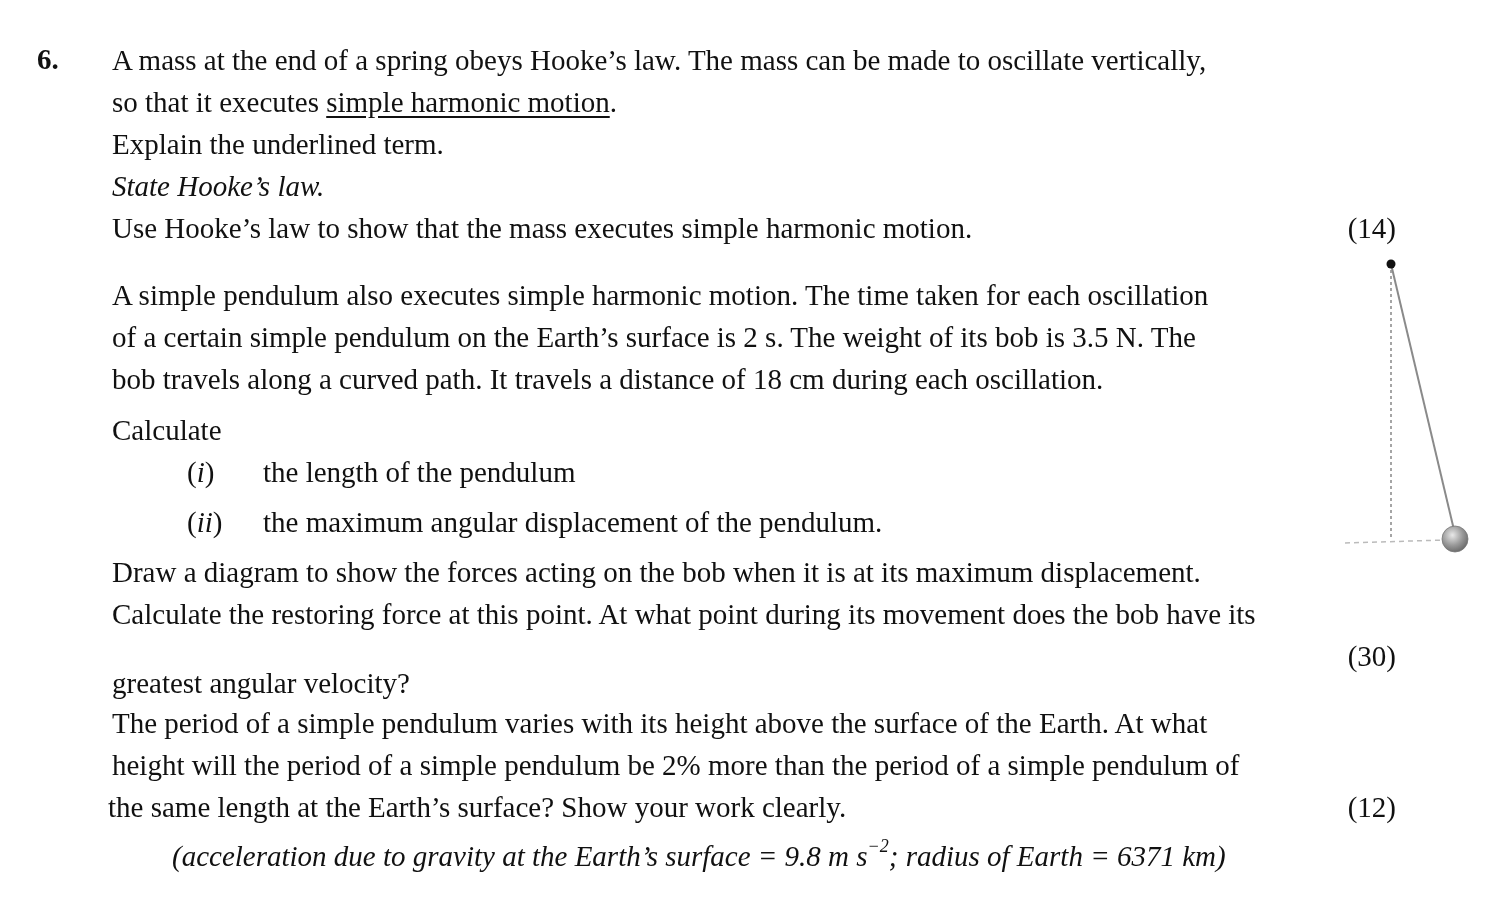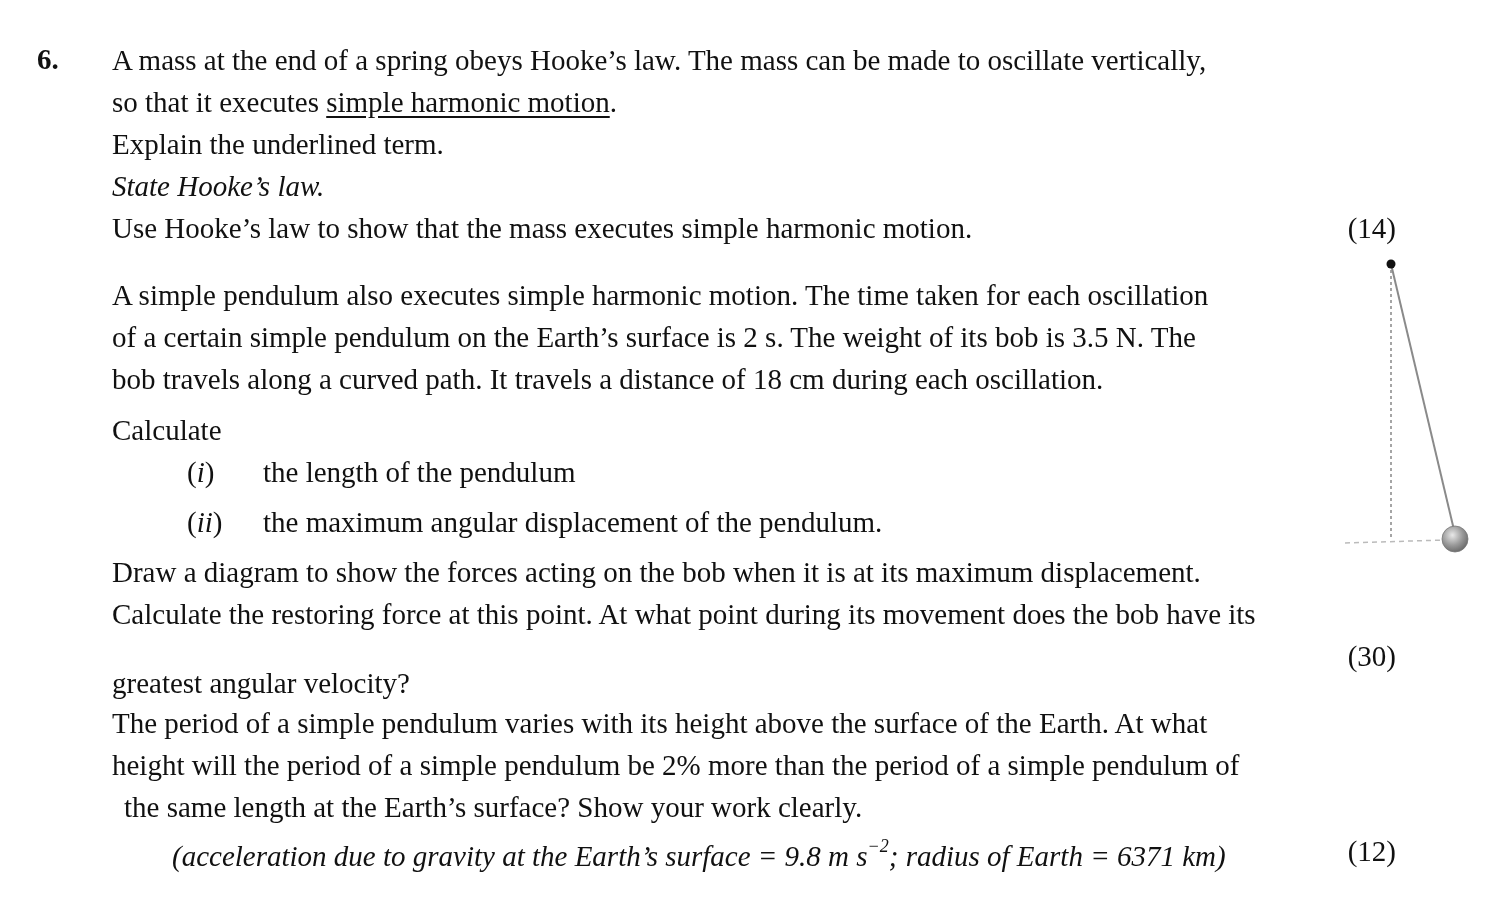--- a/index.html
+++ b/index.html
@@ -54,16 +54,16 @@
   </defs>
   <line x1="51" y1="14" x2="51" y2="290" stroke="#888" stroke-width="1.5" stroke-dasharray="3,3"></line>
   <line x1="5" y1="293" x2="105" y2="290" stroke="#bbb" stroke-width="1.5" stroke-dasharray="5,4"></line>
   <line x1="51" y1="14" x2="114" y2="280" stroke="#8a8a8a" stroke-width="2"></line>
   <circle cx="51" cy="14" r="4.5" fill="#111"></circle>
   <circle cx="115" cy="289" r="13" fill="url(#bobg)" stroke="#777" stroke-width="0.8"></circle>
 </svg>
 
 <div class="line" style="left:112px;top:706px;">The period of a simple pendulum varies with its height above the surface of the Earth. At what</div>
 <div class="line" style="left:112px;top:748px;">height will the period of a simple pendulum be 2% more than the period of a simple pendulum of</div>
-<div class="line" style="left:124px;top:790px;">the same length at the Earth’s surface? Show your work clearly.</div>
-<div class="mark" style="top:790px;margin-top:44px;">(12)</div>
+<div class="line" style="left:108px;top:790px;">the same length at the Earth’s surface? Show your work clearly.</div>
+<div class="mark" style="top:790px;">(12)</div>
 
 <div class="note"><span>(acceleration due to gravity at the Earth’s surface = 9.8 m s</span><sup>−2</sup><span>; radius of Earth = 6371 km)</span></div>
 
 </body></html>

